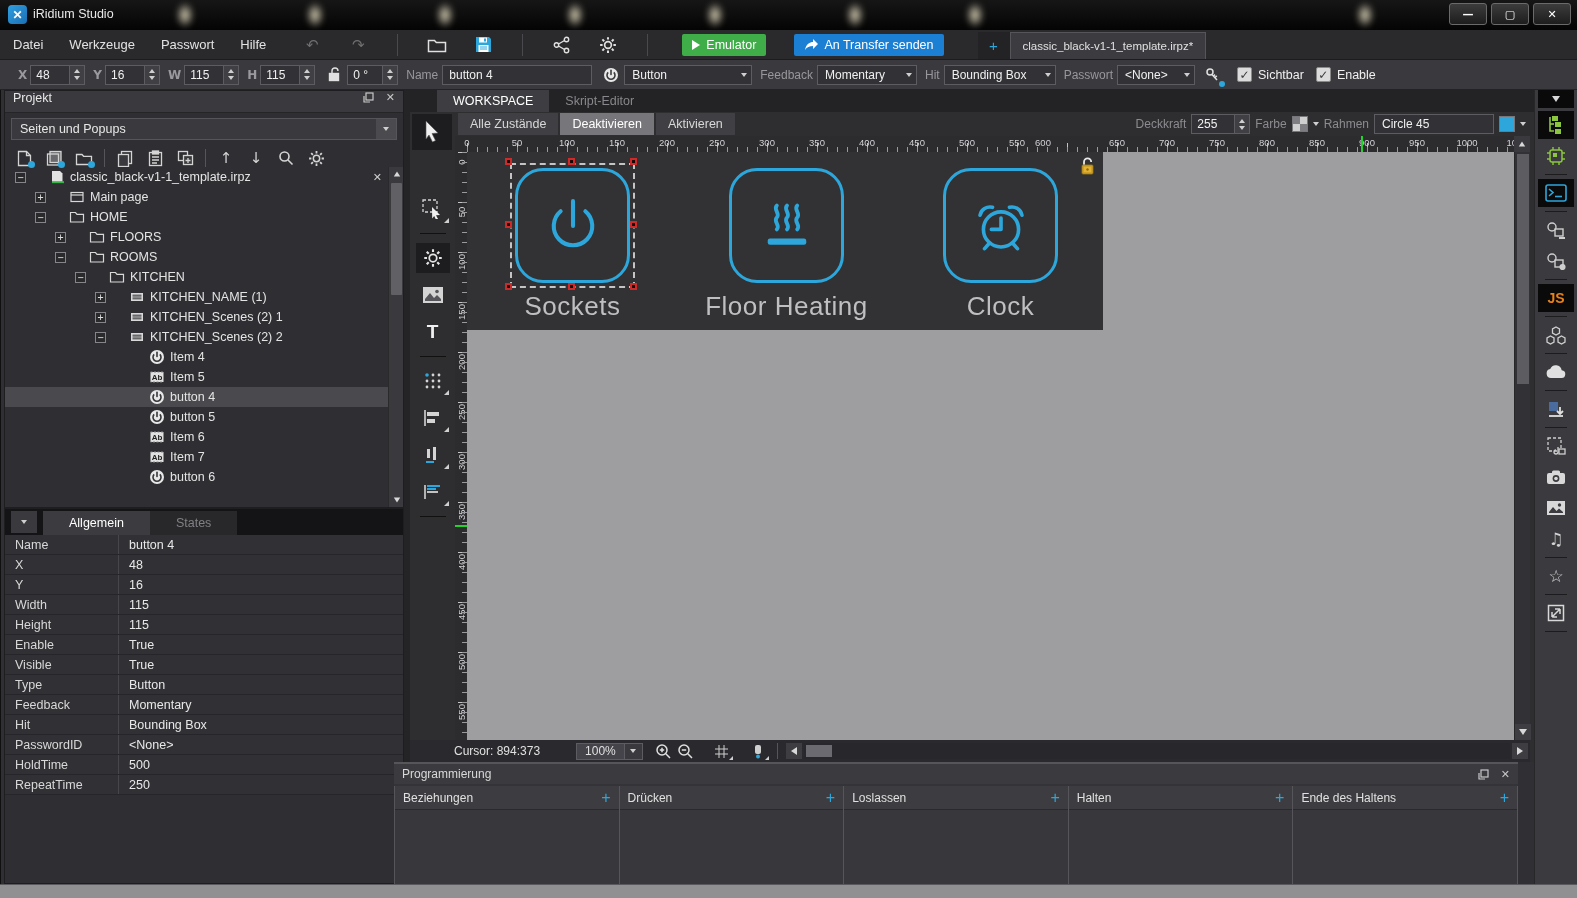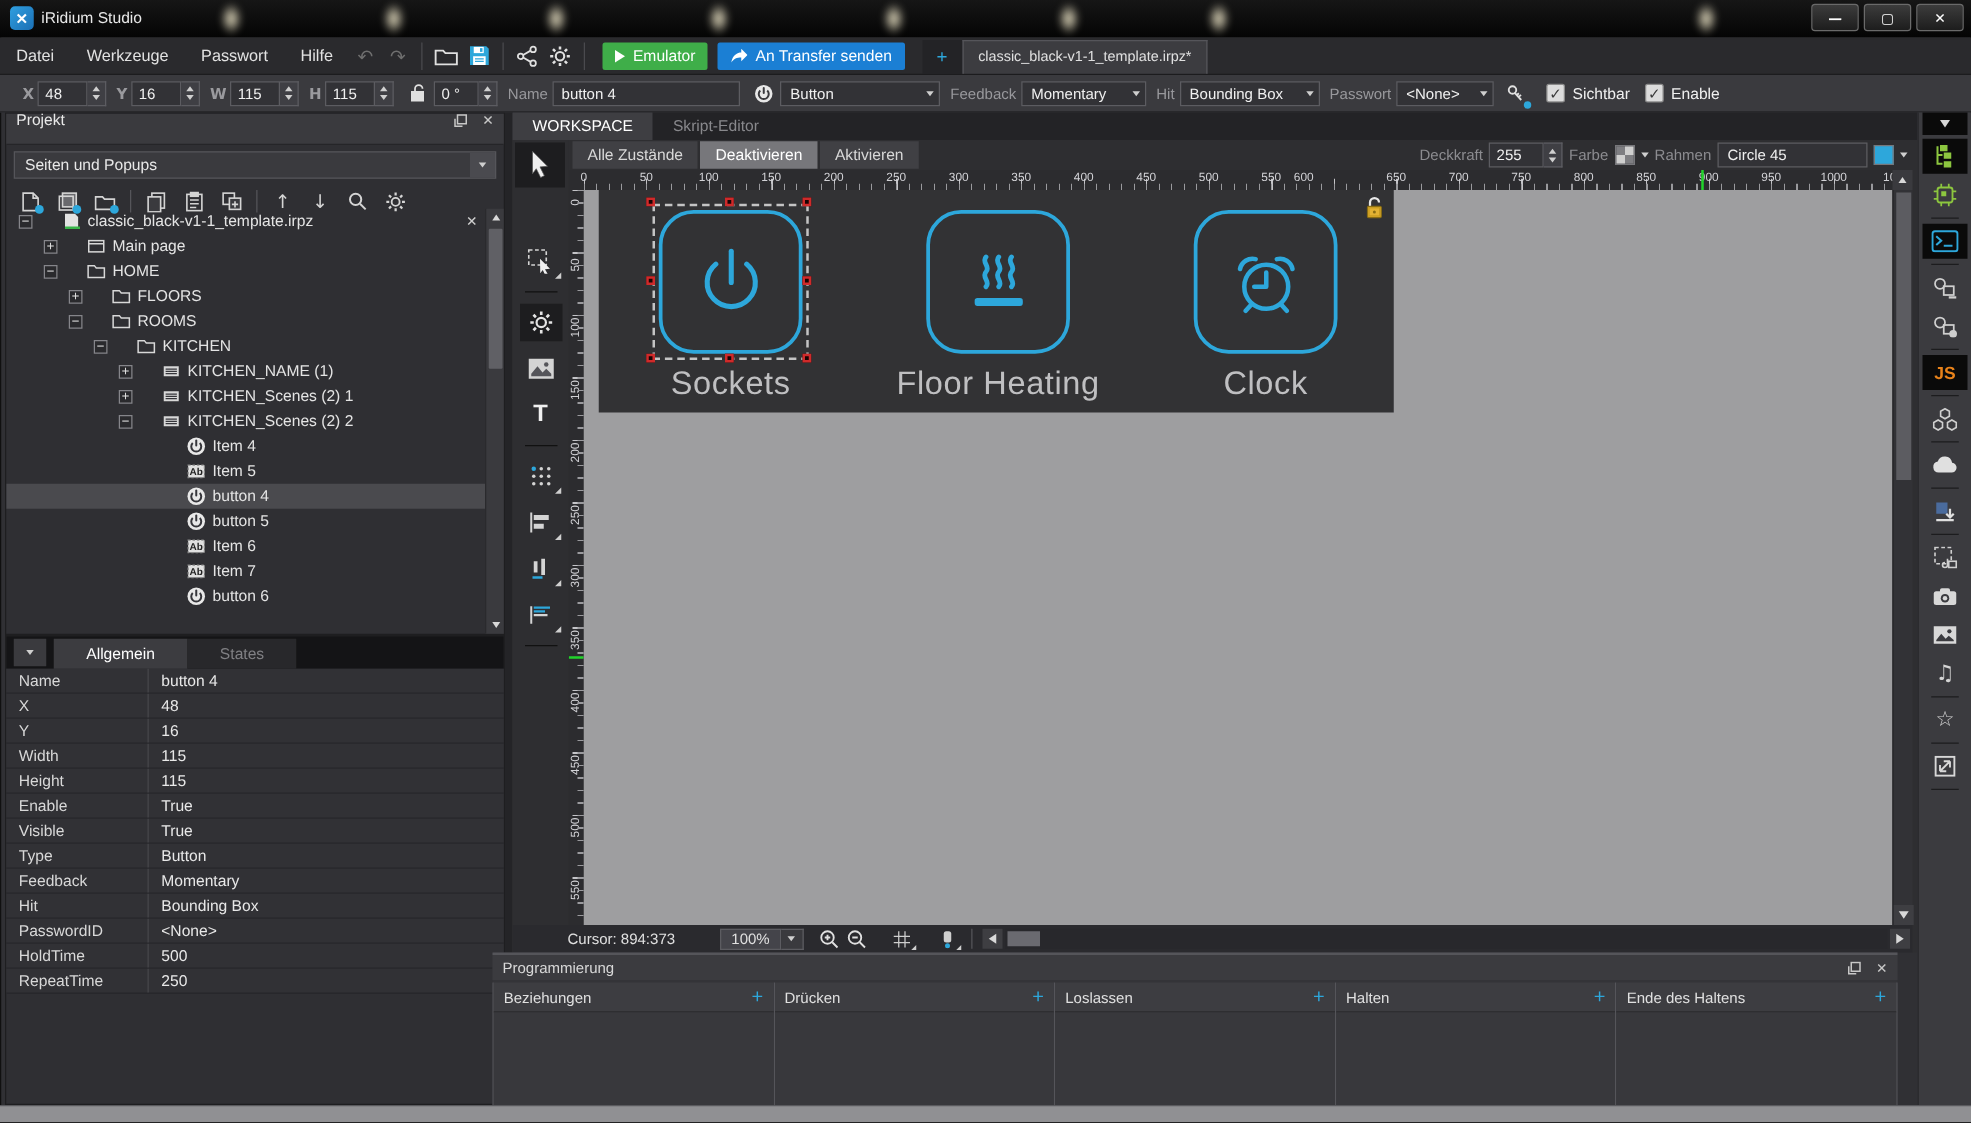--- a/index.html
+++ b/index.html
@@ -18,21 +18,21 @@
     background:linear-gradient(135deg,#2f9fe0,#1b6fb4); display:flex; align-items:center; justify-content:center;
     color:#fff; font-size:12px; font-weight:bold; }
   .app-title { position:absolute; left:33px; top:7px; font-size:12.5px; color:#e8e8e8; }
   .win-controls { position:absolute; right:6px; top:3px; display:flex; gap:4px; }
   .win-btn { width:38px; height:22px; background:linear-gradient(#3c3c3c,#1d1d1d); border:1px solid #6a6a6a;
     border-radius:3px; display:flex; align-items:center; justify-content:center; color:#fff;
     font-family:"DejaVu Sans",sans-serif; font-size:11px; font-weight:bold; }
 
   
   .menubar { position:absolute; left:0; top:30px; width:1577px; height:30px; background:#2a2a2d;
-    border-bottom:1px solid #1c1c1e; display:flex; align-items:center; }
+    border-bottom:1px solid #1c1c1e; display:flex; align-items:center;gap:20px; }
   .menu-item { padding:0 13px; color:#e2e2e2; font-size:13px; line-height:30px; }
   .mbtn { width:26px; height:24px; display:flex; align-items:center; justify-content:center;
     color:#6f6f6f; font-family:"DejaVu Sans",sans-serif; font-size:15px; }
   .msep { width:1px; height:22px; background:#4a4a4e; margin:0 6px; }
   .run-btn { height:22px; border-radius:2px; display:flex; align-items:center; gap:6px; padding:0 10px;
     color:#fff; font-size:12.5px; margin-left:8px; }
   .run-green { background:#3fae49; }
   .run-blue  { background:#1b7fd4; }
   .play-tri { width:0; height:0; border-left:8px solid #fff; border-top:5px solid transparent; border-bottom:5px solid transparent; }
   .tabstrip { display:flex; margin-left:14px; align-self:flex-end; height:27px; background:#232326; }
@@ -58,21 +58,21 @@
     display:flex; align-items:center; padding:0 4px 0 7px; position:relative; }
   .dd .ddb { margin-left:auto; padding-left:8px; display:flex; align-items:center; }
   .chk { width:15px; height:15px; background:#dcdcdc; border:1px solid #8a8a8a; border-radius:2px;
     display:flex; align-items:center; justify-content:center; color:#3a3a3a; font-size:12px; font-weight:bold;
     font-family:"DejaVu Sans",sans-serif; margin-left:12px; }
   .chk-label { color:#f0f0f0; font-size:12.5px; margin-left:6px; }
 
   
   .project-panel { position:absolute; left:4px; top:90px; width:400px; height:418px; background:#2f2f33;
     border:1px solid #1e1e20; }
-  .panel-header { height:22px; background:#3a3a3e; display:flex; align-items:flex-end; padding:12px 8px;
+  .panel-header { height:22px; background:#3a3a3e; display:flex; align-items:flex-start; padding:0 8px;
     color:#e8e8e8; font-size:12.5px; border-bottom:1px solid #252528; }
   .ph-icons { margin-left:auto; display:flex; gap:12px; color:#c8c8c8; font-size:11px; align-items:center; }
   .selector { margin:5px 6px; height:22px; background:#3a3a3e; border:1px solid #55555a; display:flex;
     align-items:center; padding-left:8px; font-size:12.5px; color:#e8e8e8; }
   .selector .ddb { margin-left:auto; width:20px; height:100%; background:#4a4a4f; display:flex; align-items:center; justify-content:center; }
   .ptoolbar { height:26px; display:flex; align-items:center; padding:0 6px; gap:4px; }
   .ptool { width:26px; height:22px; display:flex; align-items:center; justify-content:center; position:relative; }
   .ptool svg { display:block; }
   .psep { width:1px; height:18px; background:#55555a; margin:0 3px; }
   .bluedot { position:absolute; right:2px; bottom:1px; width:7px; height:7px; border-radius:50%; background:#2da7db; }
@@ -98,21 +98,21 @@
   .prow { height:20px; display:flex; border-bottom:1px solid #26262a; background:#313135; font-size:12.5px; }
   .pc1 { width:113px; padding-left:10px; display:flex; align-items:center; color:#d8d8d8; }
   .pc2 { flex:1; padding-left:10px; display:flex; align-items:center; color:#e8e8e8; border-left:1px solid #47474b; }
 
   .splitter-v { position:absolute; left:404px; top:90px; width:6px; height:794px; background:#242427; }
 
   
   .workspace { position:absolute; left:410px; top:90px; width:1124px; height:672px; background:#2e2e31; }
   .ws-tabs { position:absolute; left:0; top:0; right:0; height:22px; background:#232326; display:flex; }
   .ws-tab { padding:0 16px; display:flex; align-items:center; font-size:12.5px; }
-  .ws-tab.active { background:#3e3e42; color:#fff; }
+  .ws-tab.active { background:#3e3e42; color:#fff;margin-left:27px; }
   .ws-tab.inactive { color:#88888c; }
   .ws-controls { position:absolute; left:45px; top:22px; right:0; height:24px; background:#2e2e31; display:flex; align-items:center; }
   .state-btn { height:22px; padding:0 12px; display:flex; align-items:center; font-size:12.5px; background:#404044; color:#d8d8d8; margin-right:2px; }
   .state-btn.active { background:#77777b; color:#fff; }
   .ws-right { margin-left:auto; display:flex; align-items:center; gap:5px; padding-right:8px; }
   .ws-rlabel { color:#8c8c90; font-size:12px; }
   .checker { width:16px; height:16px; border:1px solid #77777b;
     background:conic-gradient(#cfcfcf 25%, #7e7e82 0 50%, #cfcfcf 0 75%, #7e7e82 0); }
   .swatch-blue { width:16px; height:16px; background:#2da7db; border:1px solid #77777b; }
 
@@ -136,21 +136,21 @@
     background:repeating-linear-gradient(180deg,#9a9a9e 0 1px,transparent 1px 10px); }
   .v-ruler::before { content:""; position:absolute; top:0; bottom:0; right:0; width:9px;
     background:repeating-linear-gradient(180deg,#c4c4c8 0 1px,transparent 1px 50px); }
   .vlab { position:absolute; left:-4px; transform:translateY(-50%) rotate(-90deg); font-size:9.5px; color:#d2d2d6; width:20px; text-align:center; }
   .hmarker { position:absolute; top:0; bottom:0; width:2px; background:#21d32b; }
   .vmarker { position:absolute; left:0; right:0; height:2px; background:#21d32b; }
   .corner-btn { position:absolute; left:1104px; top:46px; width:16px; height:16px; background:#3a3a3e;
     display:flex; align-items:center; justify-content:center; }
 
   .canvas { position:absolute; left:57px; top:62px; width:1047px; height:588px; background:#9e9ea0; overflow:hidden; }
-  .panel-dark { position:absolute; left:12px; top:0; width:636px; height:178px; background:#323234; }
+  .panel-dark { position:absolute; left:0; top:0; width:636px; height:178px; background:#323234; }
   .cv-btn { position:absolute; border:3px solid #2da7db; border-radius:28px; }
   .cv-btn svg { position:absolute; left:50%; top:50%; width:68px; height:68px; transform:translate(-50%,-50%); }
   .cv-label { position:absolute; transform:translateX(-50%); color:#bfbfc1; font-size:26px; letter-spacing:.5px; white-space:nowrap; }
   .sel-box { position:absolute; border:2px dashed #c4c4c4; }
   .handle { position:absolute; width:7px; height:7px; background:#190404; border:2px solid #cf2a2a; }
   .cv-lock { position:absolute; left:612px; top:4px; }
 
   .v-scroll { position:absolute; left:1104px; top:62px; width:16px; height:588px; background:#323236; border-left:1px solid #27272a; }
   .vs-thumb { position:absolute; left:2px; top:2px; width:12px; height:230px; background:#5c5c61; }
   .vs-down { position:absolute; left:0; bottom:0; width:16px; height:16px; background:#3e3e42; display:flex; align-items:center; justify-content:center; }

